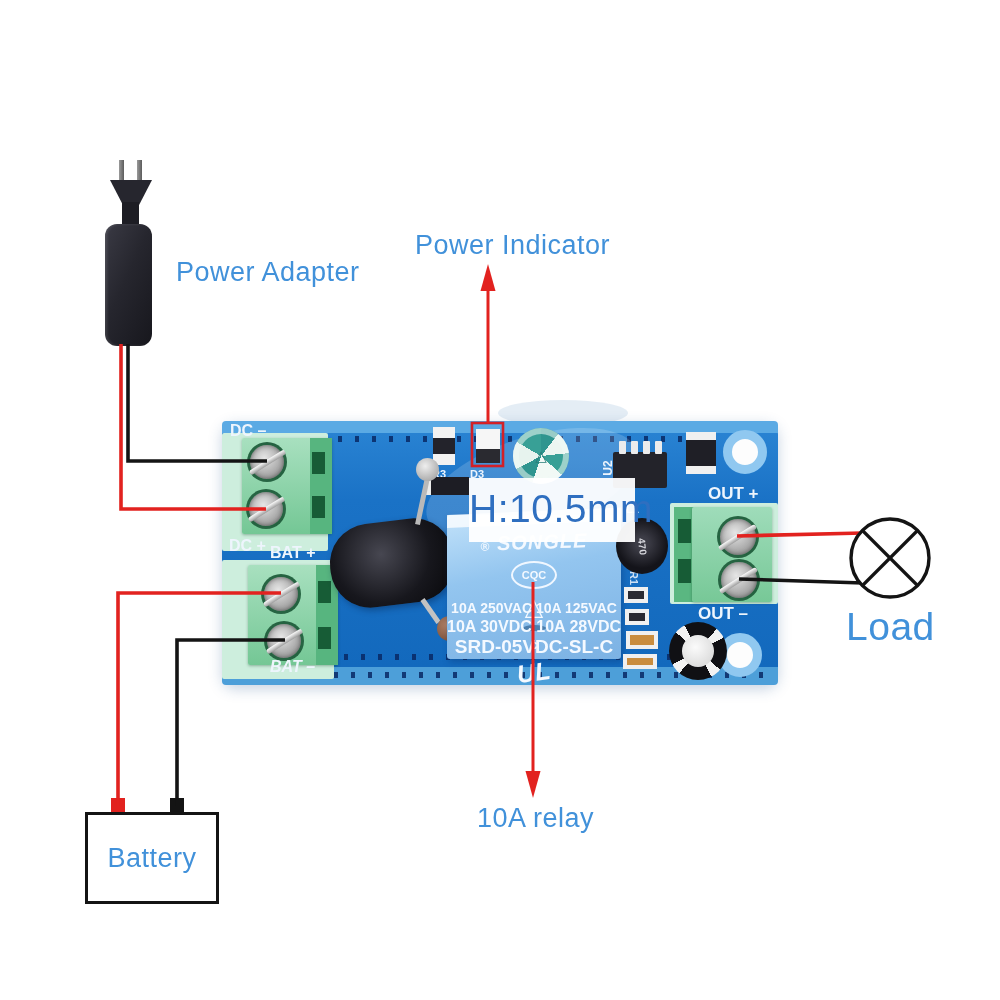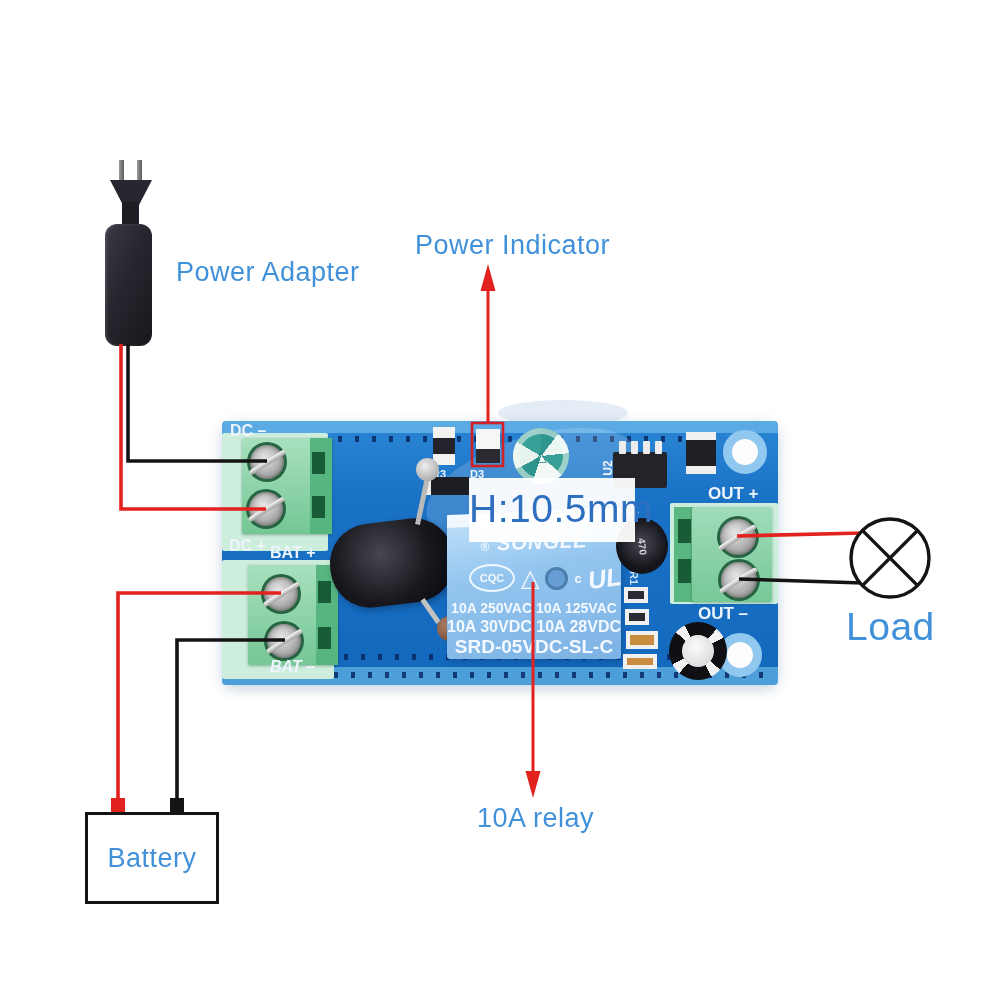--- a/index.html
+++ b/index.html
@@ -159,21 +159,21 @@
     <div class="abs" style="left:194px;top:37px;width:23px;height:23px;border-radius:50%;background:radial-gradient(circle at 40% 35%,#eee,#969696);"></div>
     <div class="abs" style="left:206px;top:176px;width:5px;height:28px;background:#c2c2c2;transform:rotate(-35deg);"></div>
     <div class="abs" style="left:215px;top:195px;width:25px;height:25px;border-radius:50%;background:radial-gradient(circle at 40% 35%,#b08166,#70452f);"></div>
 
     <div class="relay">
       <div class="relay-top"></div>
       <div class="r-row" style="top:16px;transform:rotate(-2deg);font-size:20px;font-weight:bold;font-style:italic;letter-spacing:1px;">
         <span style="font-size:12px;font-style:normal;">®</span>
         <span>SONGLE</span>
       </div>
-      <div class="r-row" style="top:46px;height:34px;display:flex;align-items:center;justify-content:flex-end;gap:6px;">
+      <div class="r-row" style="top:46px;height:34px;display:flex;align-items:center;justify-content:space-between;gap:6px;flex-direction:column;">
         <span style="display:inline-block;width:42px;height:24px;line-height:24px;border:2px solid #f0f7ff;border-radius:50%;font-size:11px;font-weight:bold;">CQC</span>
         <span style="font-size:24px;line-height:24px;">△</span>
         <span style="display:inline-block;width:17px;height:17px;border-radius:50%;background:#679fd4;border:3px solid #4c7fae;"></span>
         <span style="font-size:13px;font-weight:bold;">c</span>
         <span style="font-size:25px;font-weight:bold;font-style:italic;transform:rotate(-8deg);display:inline-block;">UL</span>
       </div>
       <div class="r-row" style="top:85px;font-size:14px;font-weight:bold;">10A 250VAC 10A 125VAC</div>
       <div class="r-row" style="top:103px;font-size:16px;font-weight:bold;">10A 30VDC 10A 28VDC</div>
       <div class="r-row" style="top:121px;font-size:19px;font-weight:bold;">SRD-05VDC-SL-C</div>
     </div>

